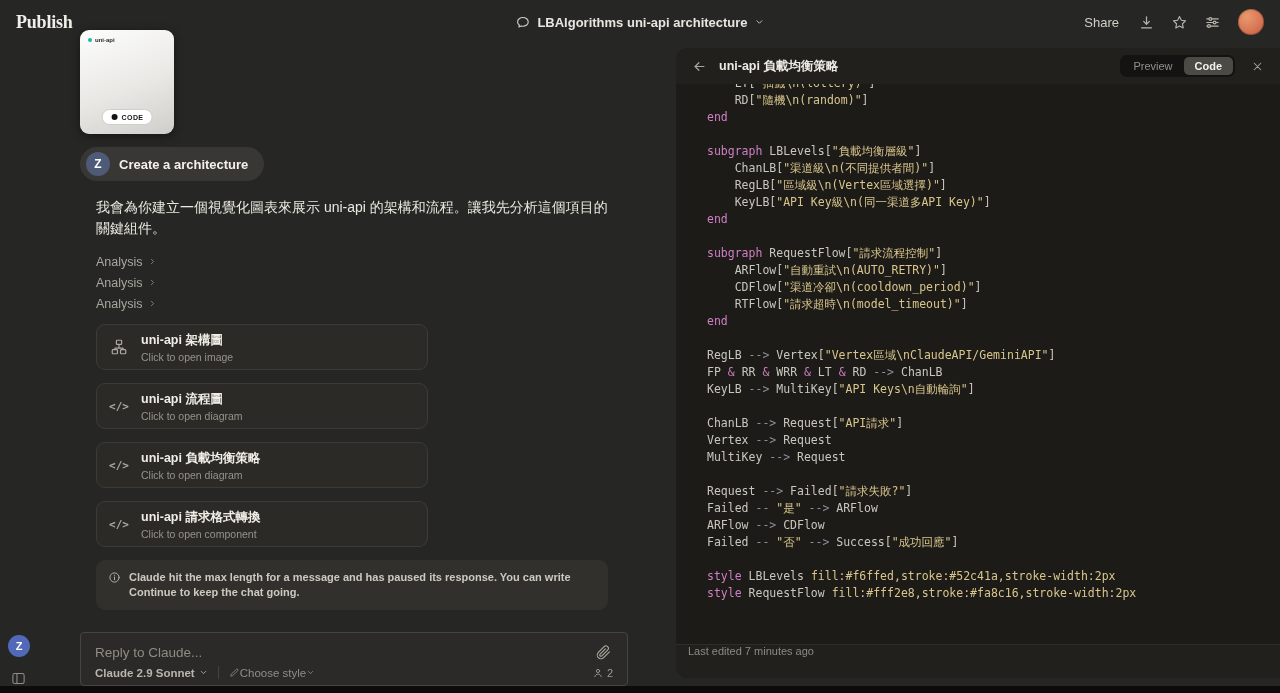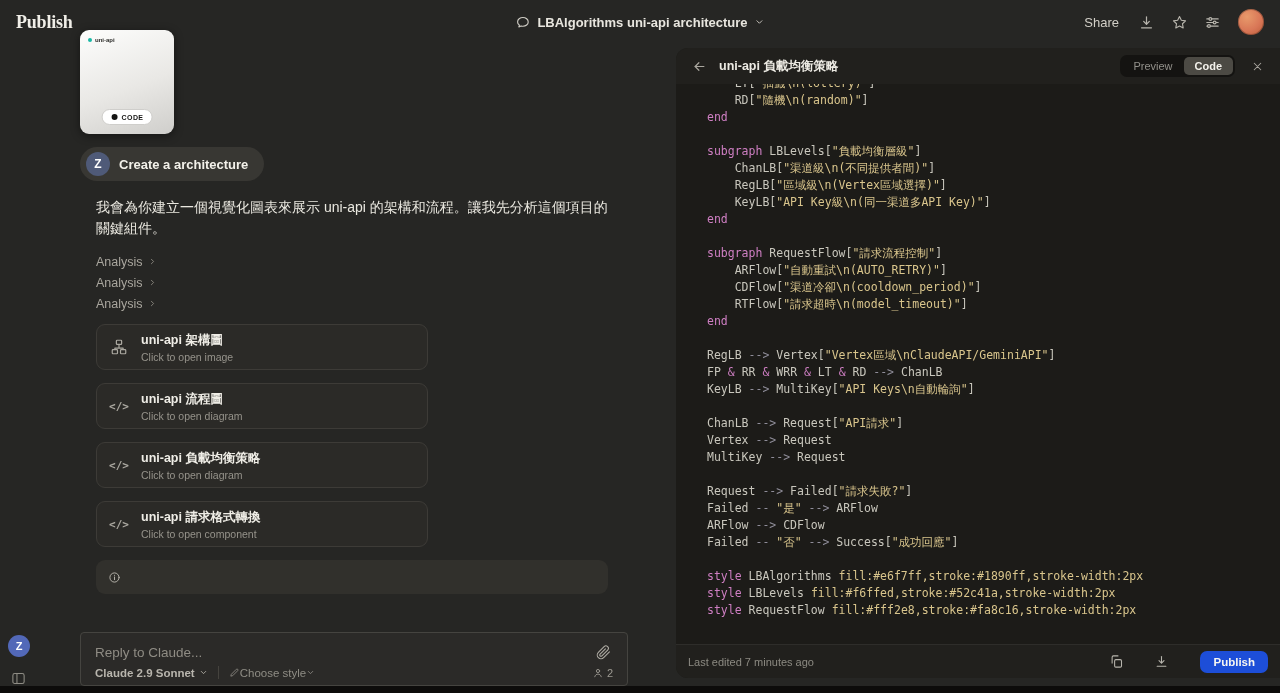--- a/index.html
+++ b/index.html
@@ -96,21 +96,21 @@
   .code-area { position:absolute; left:0; right:0; top:36px; bottom:34px; overflow:hidden;
     padding-left:31px; background:#1c1b18; cursor:text; }
   .code-pre { margin-top:-9px; font-family:"DejaVu Sans Mono","Liberation Mono", monospace;
     font-size:11.5px; line-height:17px; color:var(--code-default,#c9c7bd); }
   .code-line { white-space:pre; }
   .t-K { color:var(--code-keyword,#cf7fc3); }
   .t-S { color:var(--code-string,#d9c58c); }
   .t-O { color:var(--code-operator,#8f8d99); }
 
   .panel-footer { position:absolute; left:0; right:0; bottom:0; height:34px; background:#21201d;
-    border-top:1px solid #2e2d2a; display:flex; align-items:center; gap:20px; padding:0 12px; }
+    border-top:1px solid #2e2d2a; display:flex; align-items:center; gap:20px; padding:0 12px;flex-direction:column; }
   .last-edited { font-size:11px; color:#8c8a82; margin-right:auto; }
   .publish-btn { background:#1d4ed8; color:#f7f6f2; font-size:11.5px; font-weight:600;
     padding:5px 13px; border-radius:7px; margin-left:6px; }
 
   .bottom-strip { position:absolute; left:0; right:0; bottom:0; height:7px; background:#0d0c0b; }
 </style>
 </head>
 <body>
 
 <div class="app">
@@ -251,20 +251,21 @@
     </div>
 
     <div class="notice">
       <span class="notice-icon">
         <svg width="13" height="13" viewBox="0 0 24 24" fill="none" stroke="currentColor" stroke-width="1.8" stroke-linecap="round">
             <circle cx="12" cy="12" r="8.5"></circle>
             <path d="M12 11v5"></path>
             <path d="M12 7.8v.3"></path>
           </svg>
       </span>
+      <span>Claude hit the max length for a message and has paused its response. You can write Continue to keep the chat going.</span>
     </div>
 
   </div>
 
   <div class="composer">
     <div class="composer-row1">
       <input class="composer-input" type="text" placeholder="Reply to Claude..." style="">
       <button class="clip-btn">
         <svg width="15" height="15" viewBox="0 0 24 24" fill="none" stroke="currentColor" stroke-width="1.7" stroke-linecap="round" stroke-linejoin="round">
             <path d="M21.44 11.05l-9.19 9.19a6 6 0 0 1-8.49-8.49l9.19-9.19a4 4 0 0 1 5.66 5.66l-9.2 9.19a2 2 0 0 1-2.83-2.83l8.49-8.48"></path>
@@ -350,21 +351,20 @@
           <div class="code-line">&nbsp;</div>
           <div class="code-line">ChanLB <span class="t-O">--&gt;</span> Request[<span class="t-S">"API請求"</span>]</div>
           <div class="code-line">Vertex <span class="t-O">--&gt;</span> Request</div>
           <div class="code-line">MultiKey <span class="t-O">--&gt;</span> Request</div>
           <div class="code-line">&nbsp;</div>
           <div class="code-line">Request <span class="t-O">--&gt;</span> Failed[<span class="t-S">"請求失敗?"</span>]</div>
           <div class="code-line">Failed <span class="t-O">--</span> <span class="t-S">"是"</span> <span class="t-O">--&gt;</span> ARFlow</div>
           <div class="code-line">ARFlow <span class="t-O">--&gt;</span> CDFlow</div>
           <div class="code-line">Failed <span class="t-O">--</span> <span class="t-S">"否"</span> <span class="t-O">--&gt;</span> Success[<span class="t-S">"成功回應"</span>]</div>
           <div class="code-line">&nbsp;</div>
-          <div class="code-line"><span class="t-K">style</span> LBAlgorithms <span class="t-S">fill:#e6f7ff,stroke:#1890ff,stroke-width:2px</span></div>
           <div class="code-line"><span class="t-K">style</span> LBLevels <span class="t-S">fill:#f6ffed,stroke:#52c41a,stroke-width:2px</span></div>
           <div class="code-line"><span class="t-K">style</span> RequestFlow <span class="t-S">fill:#fff2e8,stroke:#fa8c16,stroke-width:2px</span></div>
         </div>
     </div>
 
     <div class="panel-footer">
       <span class="last-edited">Last edited 7 minutes ago</span>
       <button class="iconbtn">
         <svg width="15" height="15" viewBox="0 0 24 24" fill="none" stroke="currentColor" stroke-width="1.7" stroke-linejoin="round">
             <rect x="9" y="9" width="11" height="12" rx="2"></rect>

